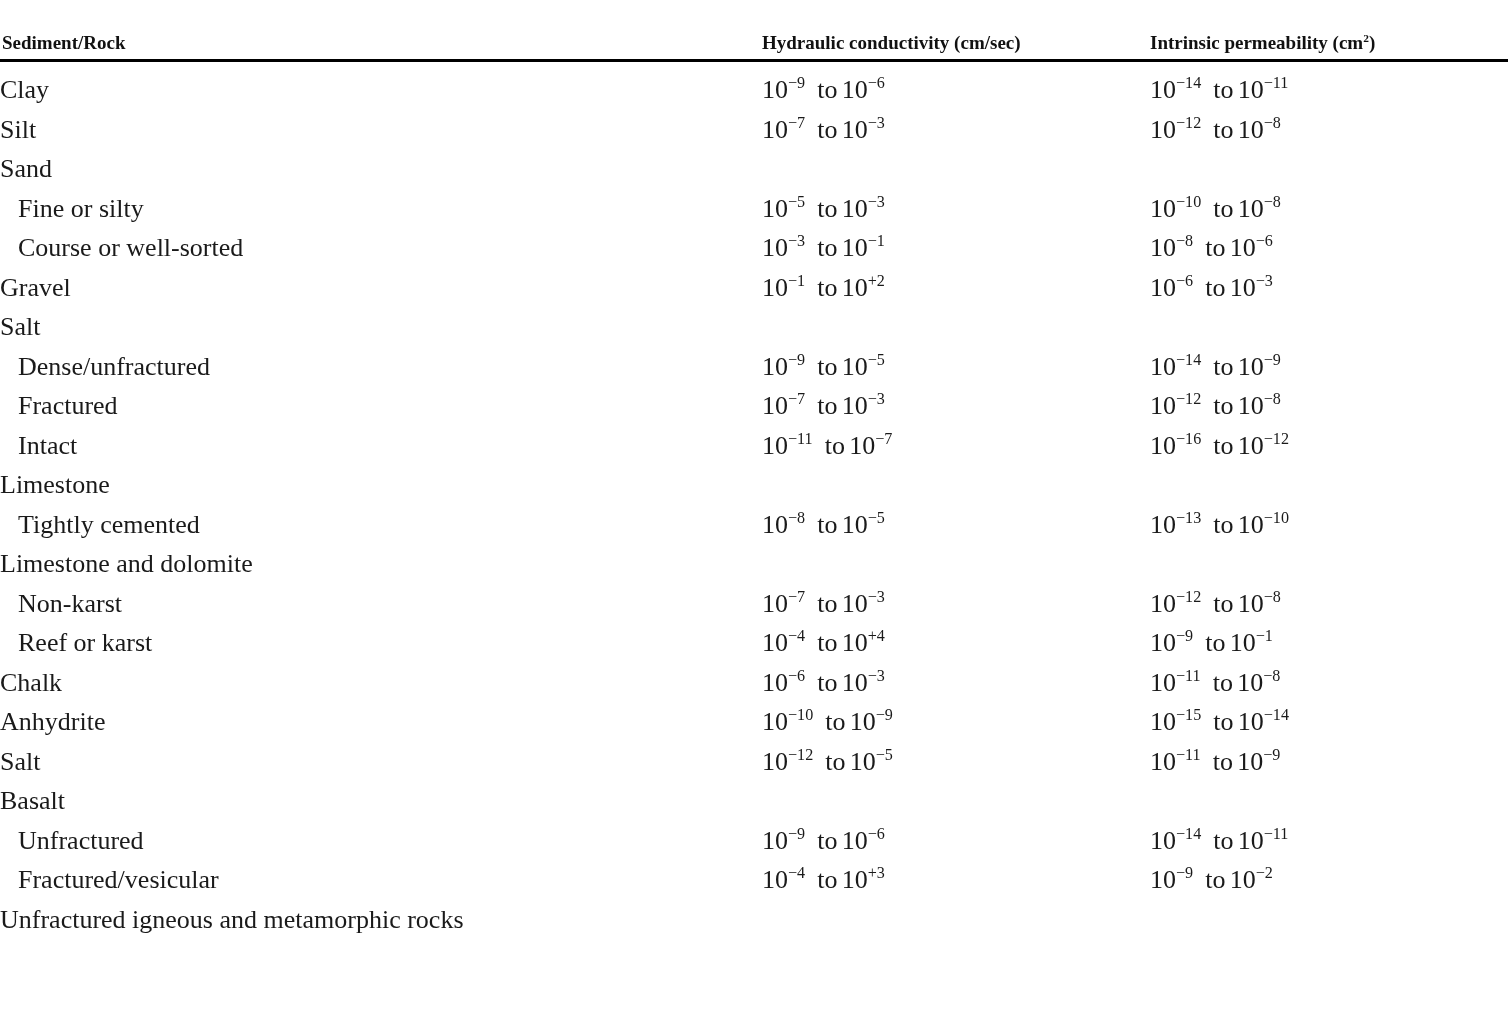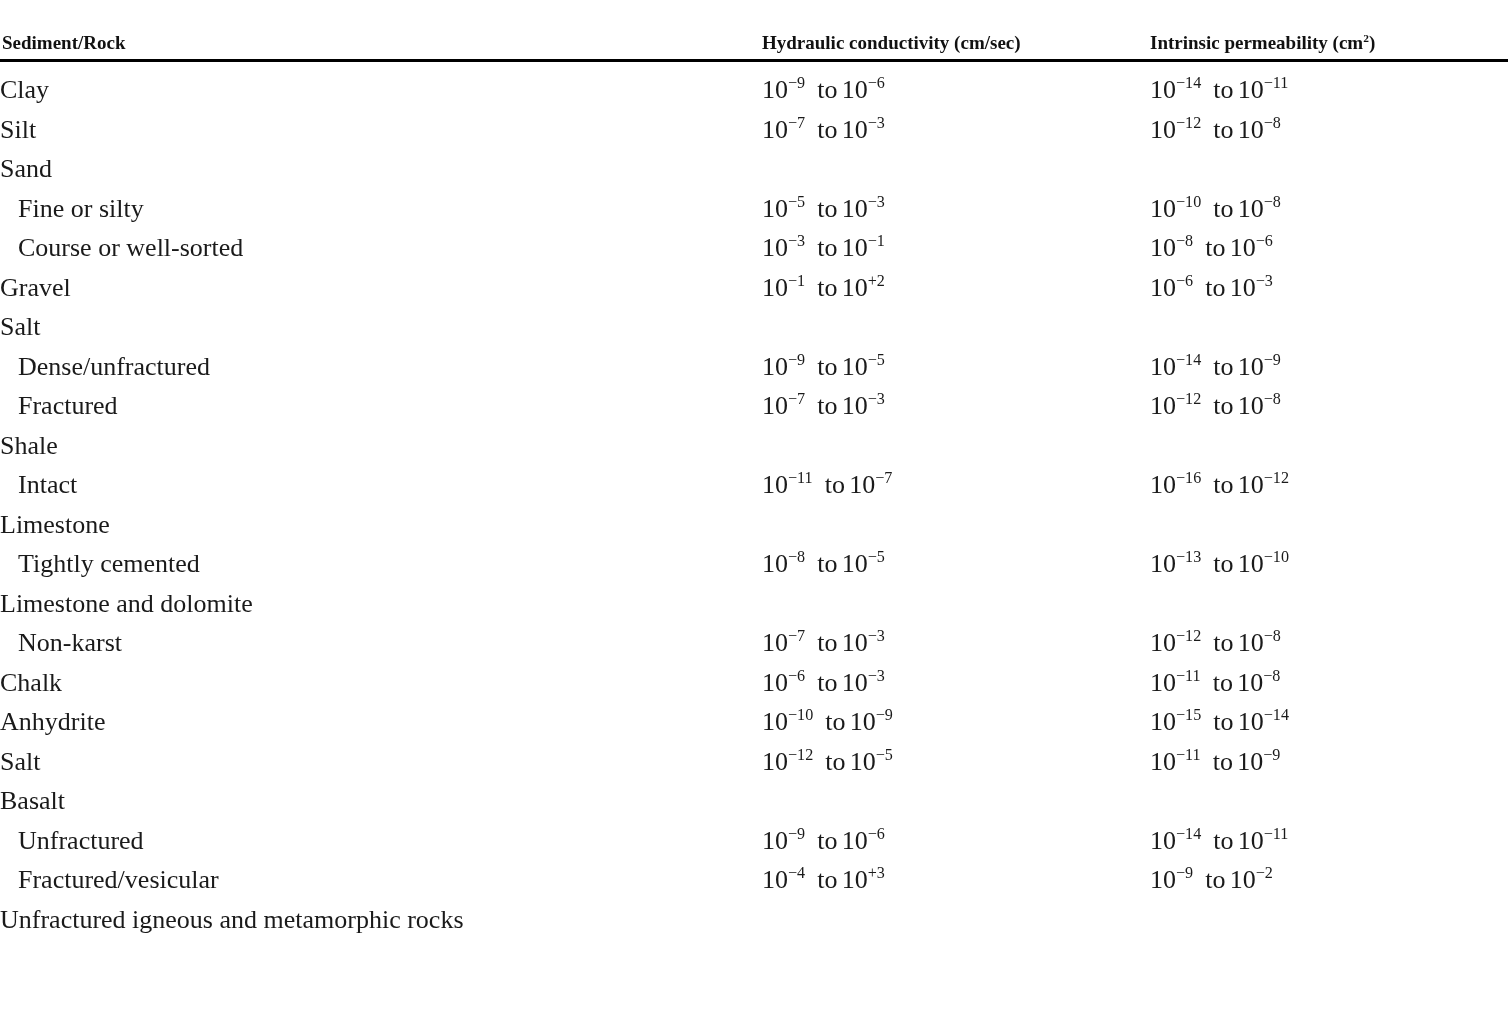--- a/index.html
+++ b/index.html
@@ -145,25 +145,20 @@
           <td class="cell-label indent">Dense/unfractured</td>
           <td class="cell-val"><span class="val"><span>10</span><sup>−9</sup><span class="to">to</span><span>10</span><sup>−5</sup></span></td>
           <td class="cell-val"><span class="val"><span>10</span><sup>−14</sup><span class="to">to</span><span>10</span><sup>−9</sup></span></td>
         </tr>
         <tr class="data-row">
           <td class="cell-label indent">Fractured</td>
           <td class="cell-val"><span class="val"><span>10</span><sup>−7</sup><span class="to">to</span><span>10</span><sup>−3</sup></span></td>
           <td class="cell-val"><span class="val"><span>10</span><sup>−12</sup><span class="to">to</span><span>10</span><sup>−8</sup></span></td>
         </tr>
         <tr class="data-row">
-          <td class="cell-label">Shale</td>
-          <td class="cell-val"></td>
-          <td class="cell-val"></td>
-        </tr>
-        <tr class="data-row">
           <td class="cell-label indent">Intact</td>
           <td class="cell-val"><span class="val"><span>10</span><sup>−11</sup><span class="to">to</span><span>10</span><sup>−7</sup></span></td>
           <td class="cell-val"><span class="val"><span>10</span><sup>−16</sup><span class="to">to</span><span>10</span><sup>−12</sup></span></td>
         </tr>
         <tr class="data-row">
           <td class="cell-label">Limestone</td>
           <td class="cell-val"></td>
           <td class="cell-val"></td>
         </tr>
         <tr class="data-row">
@@ -175,20 +170,25 @@
           <td class="cell-label">Limestone and dolomite</td>
           <td class="cell-val"></td>
           <td class="cell-val"></td>
         </tr>
         <tr class="data-row">
           <td class="cell-label indent">Non-karst</td>
           <td class="cell-val"><span class="val"><span>10</span><sup>−7</sup><span class="to">to</span><span>10</span><sup>−3</sup></span></td>
           <td class="cell-val"><span class="val"><span>10</span><sup>−12</sup><span class="to">to</span><span>10</span><sup>−8</sup></span></td>
         </tr>
         <tr class="data-row">
+          <td class="cell-label indent">Reef or karst</td>
+          <td class="cell-val"><span class="val"><span>10</span><sup>−4</sup><span class="to">to</span><span>10</span><sup>+4</sup></span></td>
+          <td class="cell-val"><span class="val"><span>10</span><sup>−9</sup><span class="to">to</span><span>10</span><sup>−1</sup></span></td>
+        </tr>
+        <tr class="data-row">
           <td class="cell-label">Chalk</td>
           <td class="cell-val"><span class="val"><span>10</span><sup>−6</sup><span class="to">to</span><span>10</span><sup>−3</sup></span></td>
           <td class="cell-val"><span class="val"><span>10</span><sup>−11</sup><span class="to">to</span><span>10</span><sup>−8</sup></span></td>
         </tr>
         <tr class="data-row">
           <td class="cell-label">Anhydrite</td>
           <td class="cell-val"><span class="val"><span>10</span><sup>−10</sup><span class="to">to</span><span>10</span><sup>−9</sup></span></td>
           <td class="cell-val"><span class="val"><span>10</span><sup>−15</sup><span class="to">to</span><span>10</span><sup>−14</sup></span></td>
         </tr>
         <tr class="data-row">

